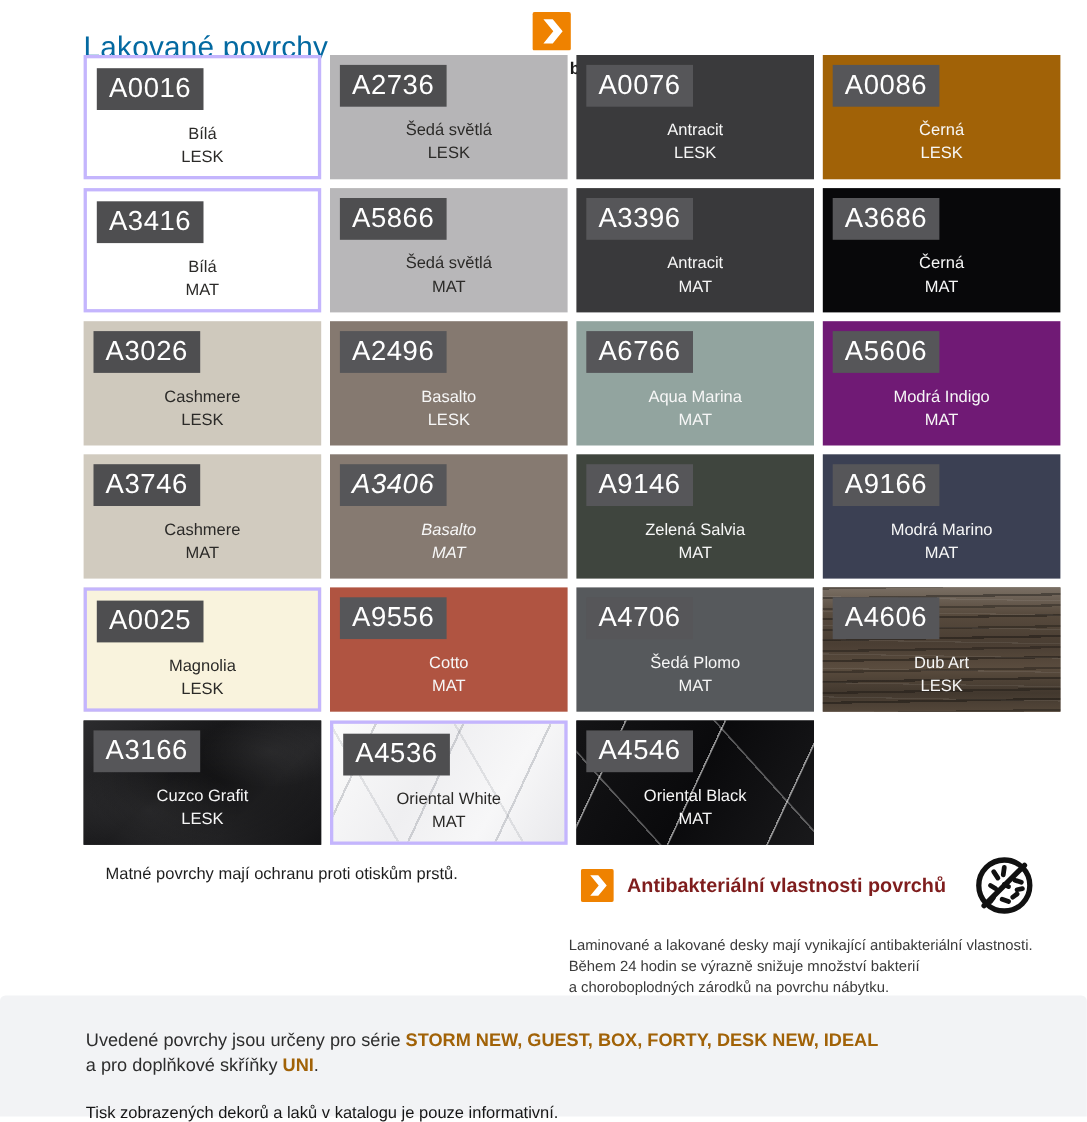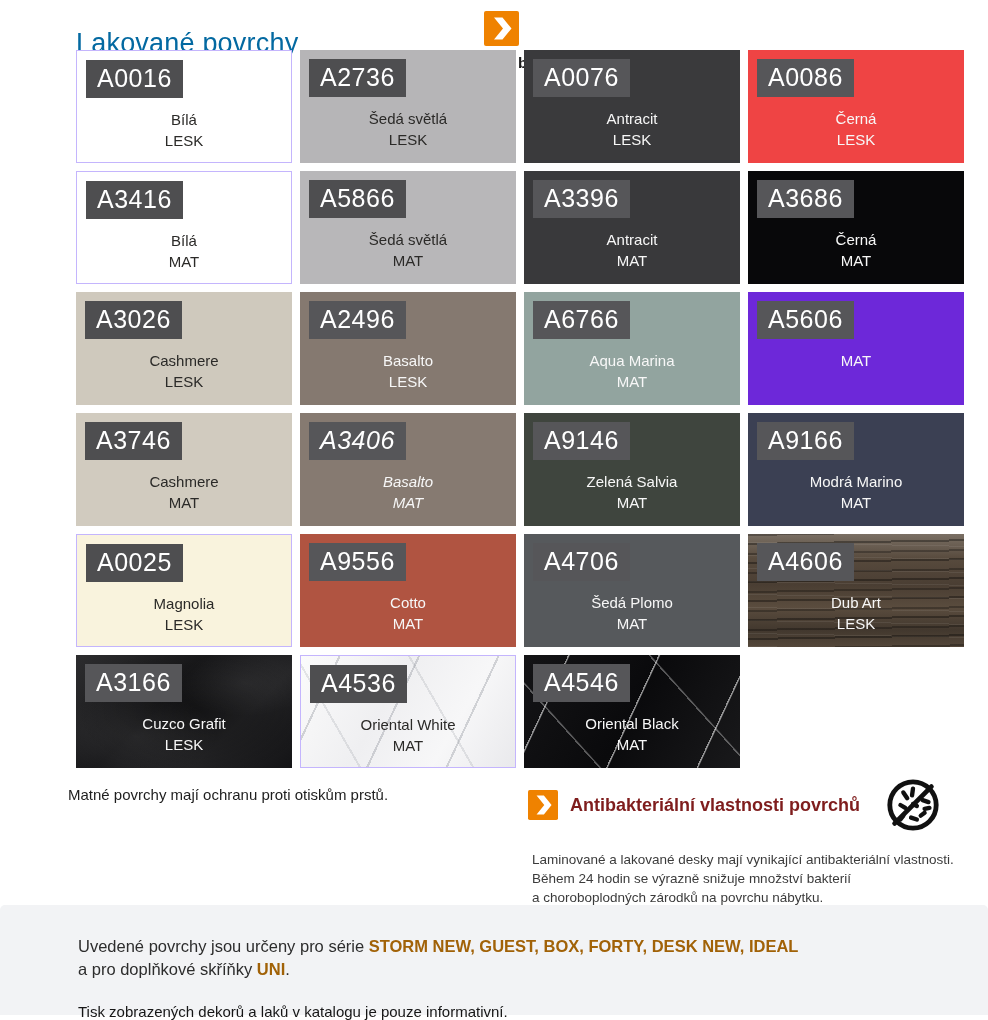--- a/index.html
+++ b/index.html
@@ -18,21 +18,21 @@
   .header-note-text{font-size:15.5px;font-weight:600;color:#1b1b1b;}
 
   
   .grid{
     position:absolute;left:76px;top:50px;width:888px;
     display:grid;grid-template-columns:repeat(4,1fr);gap:8px;
   }
   .swatch{
     position:relative;height:113px;box-sizing:border-box;overflow:hidden;
   }
-  .swatch.bordered{border:1px solid #c4b5fd;text-decoration:underline;}
+  .swatch.bordered{border:3px solid #c4b5fd;text-decoration:underline;}
   .badge{
     position:absolute;left:9px;top:9px;background:#4e4e50;color:#ffffff;
     font-size:25px;line-height:27px;padding:5px 11px 6px;letter-spacing:.5px;
   }
   .labels{position:absolute;left:0;right:0;top:58px;text-align:center;font-size:15px;line-height:21px;}
   .swatch.text-dark .labels{color:#2b2a28;}
   .swatch.text-light .labels{color:#f7f7f7;}
   .swatch.text-light .badge{background:#565659;}
 
   
@@ -56,27 +56,27 @@
       linear-gradient(120deg,#fbfbfb 0%,#efeff1 40%,#f7f7f8 70%,#e9e9ec 100%);
   }
   .tex-marble-black{
     background-image:
       repeating-linear-gradient(115deg, transparent 0 40px, rgba(255,255,255,.55) 40px 41px, transparent 42px 82px),
       repeating-linear-gradient(48deg, transparent 0 56px, rgba(255,255,255,.32) 56px 57px, transparent 58px 112px),
       linear-gradient(120deg,#141416 0%,#0a0a0c 50%,#19191b 100%);
   }
 
   
-  .matte-note{position:absolute;left:68px;top:771px;font-size:15px;color:#1e1e1e;}
+  .matte-note{position:absolute;left:96px;top:771px;font-size:15px;color:#1e1e1e;}
 
   .anti-head{position:absolute;left:528px;top:790px;display:flex;align-items:center;gap:12px;}
   .anti-head-text{font-size:18px;color:#7f1d1d;font-weight:bold;}
   .bacteria-icon{position:absolute;left:884px;top:776px;width:58px;height:58px;}
   .anti-para{
-    position:absolute;left:532px;top:836px;width:430px;
+    position:absolute;left:517px;top:836px;width:430px;
     font-size:13.5px;line-height:19px;color:#3b3b3b;
   }
 
   
   .footer{
     position:absolute;left:0;top:905px;width:988px;height:110px;
     background:#f2f3f5;border-radius:5px 5px 0 0;
   }
   .footer-series{
     position:absolute;left:78px;top:13px;width:820px;
@@ -115,21 +115,21 @@
       <div>LESK</div>
     </div>
   </div>
     <div class="swatch text-light" style="background-color: rgb(58, 58, 60);">
     <div class="badge">A0076</div>
     <div class="labels">
       <div>Antracit</div>
       <div>LESK</div>
     </div>
   </div>
-    <div class="swatch text-light" style="background-color: #ef4444;">
+    <div class="swatch text-light" style="background-color: #a16207;">
     <div class="badge">A0086</div>
     <div class="labels">
       <div>Černá</div>
       <div>LESK</div>
     </div>
   </div>
     <div class="swatch bordered text-dark" style="background-color: rgb(255, 255, 255);">
     <div class="badge">A3416</div>
     <div class="labels">
       <div>Bílá</div>
@@ -171,23 +171,24 @@
       <div>LESK</div>
     </div>
   </div>
     <div class="swatch text-light" style="background-color: rgb(146, 164, 159);">
     <div class="badge">A6766</div>
     <div class="labels">
       <div>Aqua Marina</div>
       <div>MAT</div>
     </div>
   </div>
-    <div class="swatch text-light" style="background-color: #6d28d9; text-decoration: underline;">
+    <div class="swatch text-light" style="background-color: #701a75; text-decoration: underline;">
     <div class="badge">A5606</div>
     <div class="labels">
+      <div>Modrá Indigo</div>
       <div>MAT</div>
     </div>
   </div>
     <div class="swatch text-dark" style="background-color: rgb(209, 203, 191);">
     <div class="badge">A3746</div>
     <div class="labels">
       <div>Cashmere</div>
       <div>MAT</div>
     </div>
   </div>

